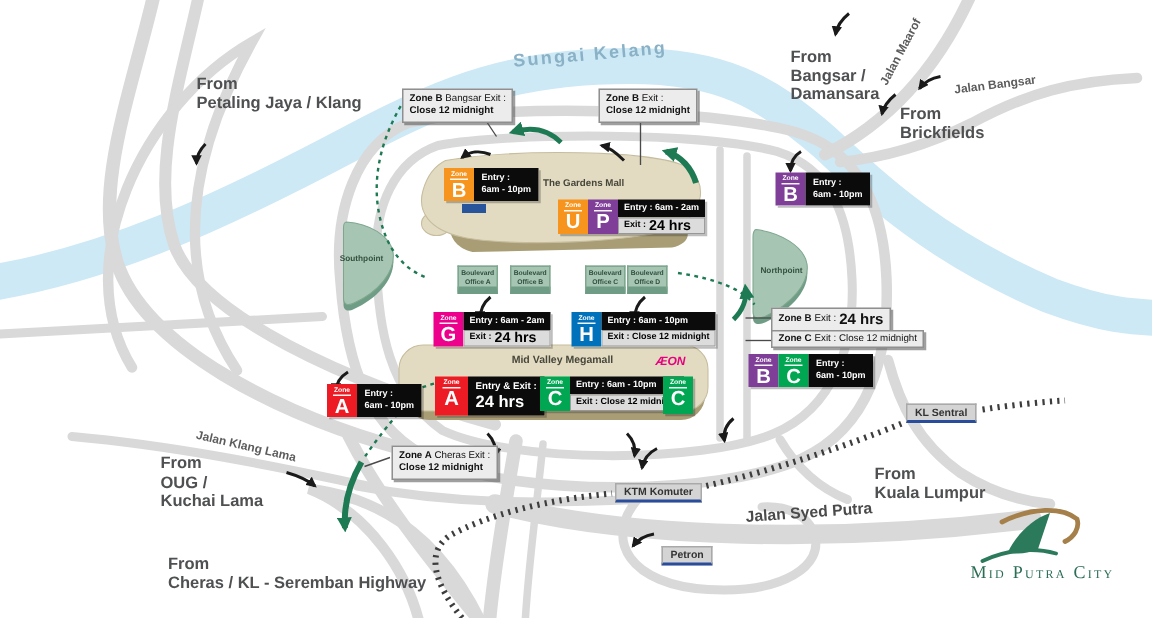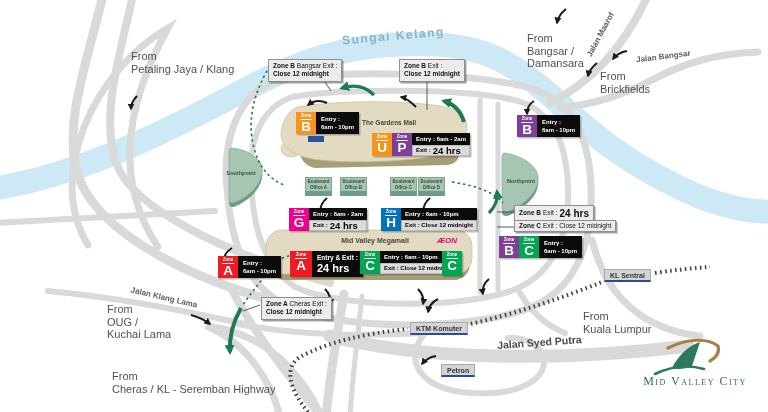--- a/index.html
+++ b/index.html
@@ -3,21 +3,21 @@
 <meta charset="utf-8">
 <style>
   html,body { margin:0; padding:0; background:#fff; }
   #stage {
     position:relative; width:768px; height:412px; overflow:hidden; background:#ffffff;
     font-family:"Liberation Sans", sans-serif;
   }
   svg.base { position:absolute; left:0; top:0; z-index:0; }
 
   
-  .dir { position:absolute; z-index:4; font-weight:normal; color:#4f5052; font-size:11px;
+  .dir { position:absolute; z-index:4; font-weight:bold; color:#4f5052; font-size:11px;
          line-height:1.15; white-space:pre-line; }
   .roadlbl { position:absolute; z-index:4; font-weight:bold; color:#5c5c5c; font-size:8px; white-space:nowrap; }
   .river-lbl { position:absolute; z-index:4; color:#8ab1c6; font-size:12px; font-weight:bold;
                letter-spacing:1.5px; transform:rotate(-5deg); white-space:nowrap; }
 
   
   .callout { position:absolute; z-index:5; background:#ececec; border:1px solid #8f8f8f;
              box-shadow:1.5px 1.5px 0 rgba(80,80,80,.55); padding:2px 4px; color:#111;
              font-size:6.5px; line-height:1.3; white-space:nowrap; }
   .callout b { font-weight:bold; }
@@ -361,15 +361,15 @@
     <div class="zsq" style="background: rgb(0, 166, 81);">
       <span class="zword">Zone</span>
       <span class="zletter">C</span>
     </div>
     <div class="zinfo">
       <span>Entry :</span>
       <span>6am - 10pm</span>
     </div>
   </div>
 
-  <div class="logo-text">Mid Valley City</div>
+  <div class="logo-text">Mid Putra City</div>
 
 </div>
 
 </body></html>

